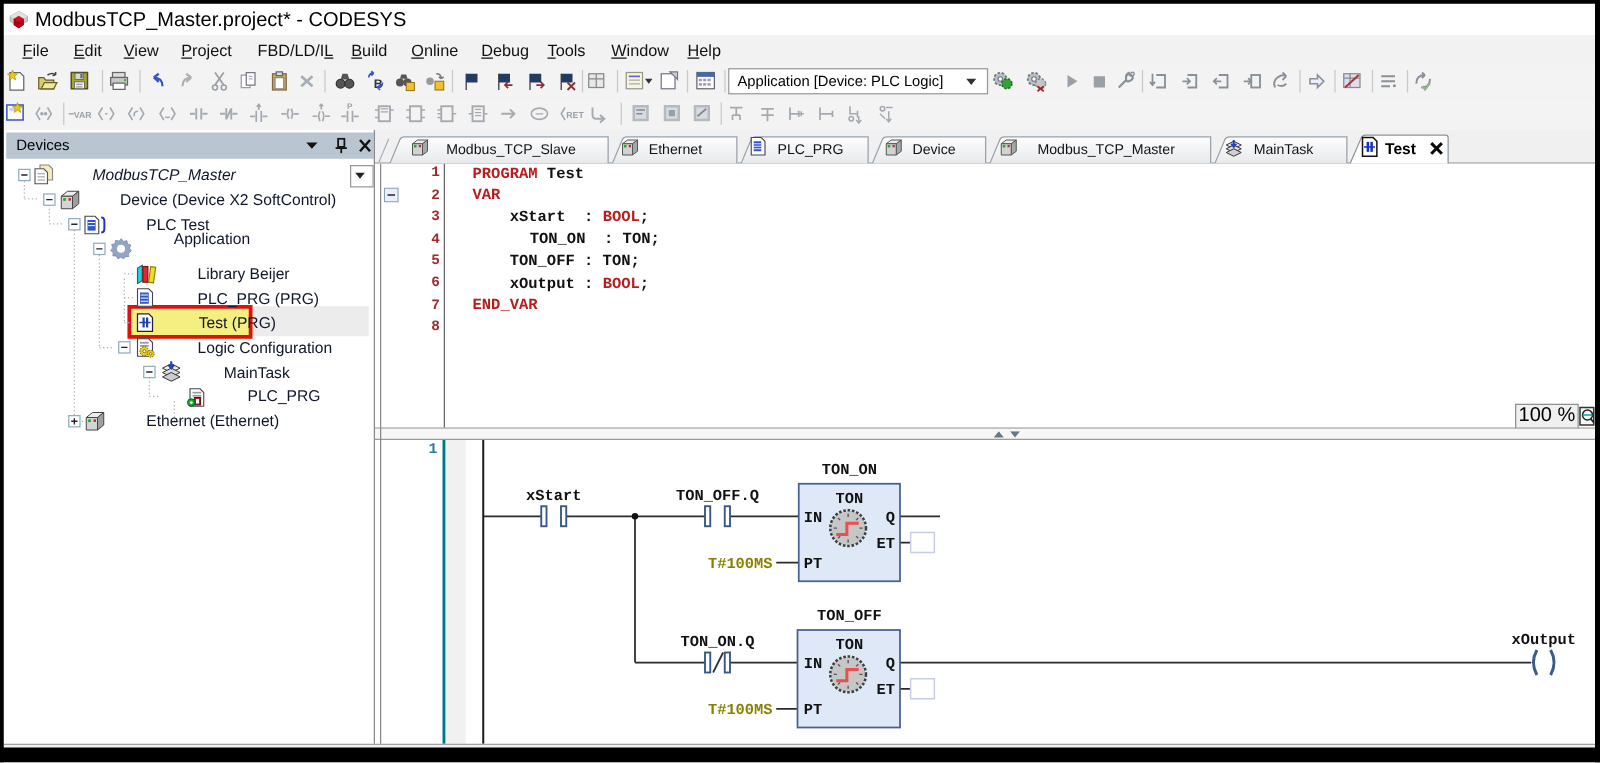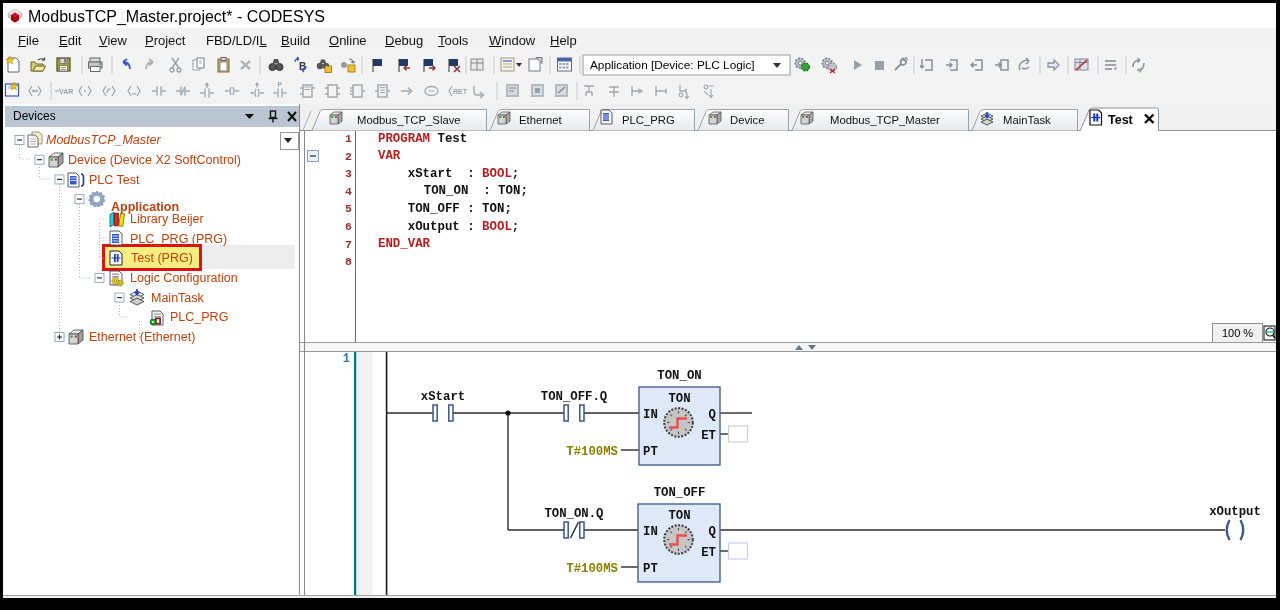--- a/index.html
+++ b/index.html
@@ -29,22 +29,22 @@
 #codearea{left:300px;top:131px;width:976px;height:211px;background:#fff;}
 #gutterline{left:355px;top:131px;width:1px;height:211px;background:#666;}
 #codesep{left:300px;top:342px;width:976px;height:1px;background:#9a9a9a;}
 #splitter{left:300px;top:343px;width:976px;height:9px;background:#f6f6f6;}
 #laddersep{left:300px;top:351px;width:976px;height:1px;background:#9a9a9a;}
 #ladder{left:300px;top:352px;width:976px;height:245px;background:#fff;}
 .codeline{position:absolute;font-family:"Liberation Mono",monospace;font-size:12.4px;font-weight:bold;white-space:pre;color:#111;}
 .kw{color:#b91c1c;}
 .lnum{position:absolute;font-family:"Liberation Mono",monospace;font-size:11.5px;font-weight:bold;color:#9c2c2c;text-align:right;width:30px;}
 
-#zoombox{left:1212px;top:323px;width:49px;height:19px;background:#f0f0f0;border:1px solid #909090;font-size:11px;text-align:center;line-height:18px;color:#000;}
-.tree-row{position:absolute;font-size:12.5px;color:#c2410c;white-space:nowrap;}
+#zoombox{left:1212px;top:323px;width:49px;height:19px;background:#f0f0f0;border:1px solid #909090;font-size:16px;text-align:center;line-height:18px;color:#000;}
+.tree-row{position:absolute;font-size:12.5px;color:#0f172a;white-space:nowrap;margin-left:28px;}
 </style></head>
 <body>
 
 <div class="abs" id="title"></div>
 <div class="abs" id="titletxt">ModbusTCP_Master.project* - CODESYS</div>
 <svg class="abs" style="left:6px;top:8px" width="18" height="17" viewBox="0 0 18 17">
  <polygon points="2,5 9,1 16,5 16,9 9,13 2,9" fill="#c8c8c8" stroke="#999" stroke-width="0.5"></polygon>
  <polygon points="2,5 9,9 16,5 9,1" fill="#e2e2e2"></polygon>
  <polygon points="5,7 9,4.6 13,7 13,12 9,14.5 5,12" fill="#cc1122"></polygon>
  <polygon points="5,7 9,9.5 13,7 13,12 9,14.5 5,12" fill="#aa0011"></polygon>
@@ -528,21 +528,21 @@
  <rect x="6.5" y="8" width="5" height="6" fill="#b02020" stroke="#501010" stroke-width="0.8"></rect>
  <rect x="7.8" y="9.2" width="2.4" height="3.6" fill="#fff"></rect>
  <circle cx="4" cy="12" r="3" fill="#18a818" stroke="#064" stroke-width="0.8"></circle>
  <circle cx="4" cy="12" r="1.1" fill="#fff"></circle>
 </g>
 <use href="#tdev" x="68" y="225"></use>
 </svg>
 <div class="tree-row" style="left:46px;top:133px;font-style:italic">ModbusTCP_Master</div>
 <div class="tree-row" style="left:68px;top:153px">Device (Device X2 SoftControl)</div>
 <div class="tree-row" style="left:89px;top:172.5px">PLC Test</div>
-<div class="tree-row" style="left:111px;top:200px;font-weight:bold">Application</div>
+<div class="tree-row" style="left:111px;top:184px;font-weight:normal">Application</div>
 <div class="tree-row" style="left:130px;top:212px">Library Beijer</div>
 <div class="tree-row" style="left:130px;top:231.5px">PLC_PRG (PRG)</div>
 <div class="tree-row" style="left:131px;top:251px">Test (PRG)</div>
 <div class="tree-row" style="left:130px;top:271px">Logic Configuration</div>
 <div class="tree-row" style="left:151px;top:290.5px">MainTask</div>
 <div class="tree-row" style="left:170px;top:310px">PLC_PRG</div>
 <div class="tree-row" style="left:89px;top:330px">Ethernet (Ethernet)</div>
 <div class="abs" style="left:280px;top:132px;width:17px;height:16px;background:#fff;border:1px solid #999"></div>
 <svg class="abs" style="left:284px;top:138px" width="9" height="6">
       <polygon points="0,0 8,0 4,5" fill="#222"></polygon>

